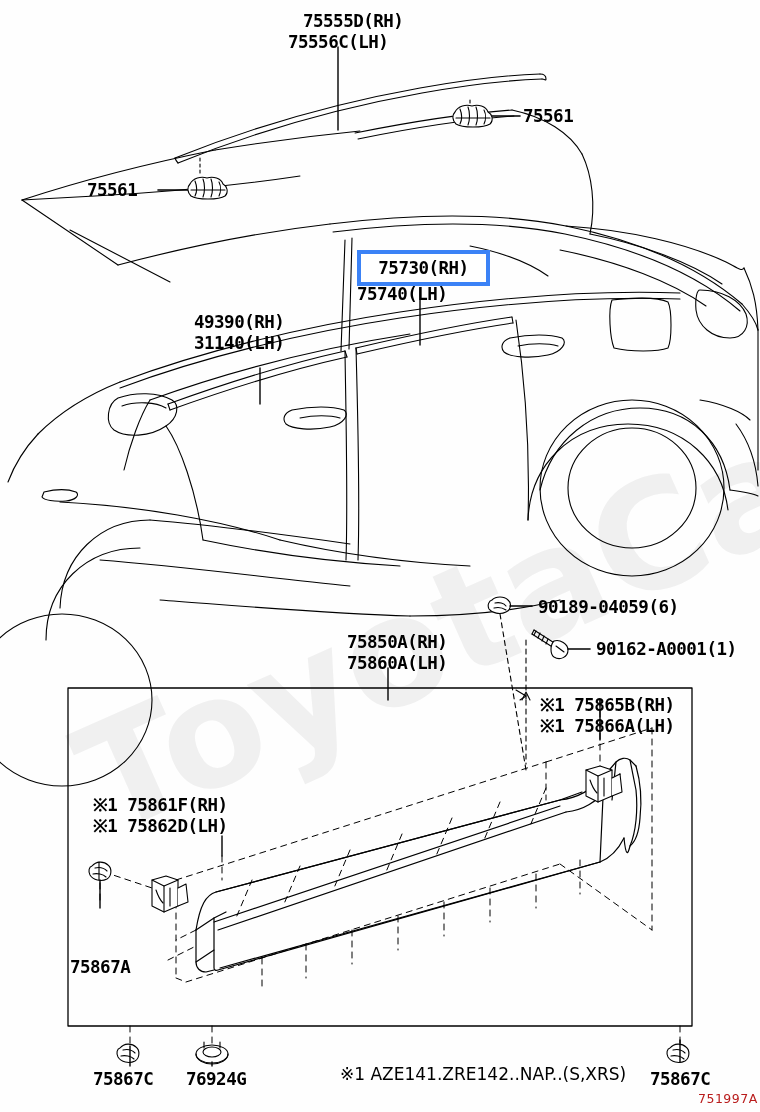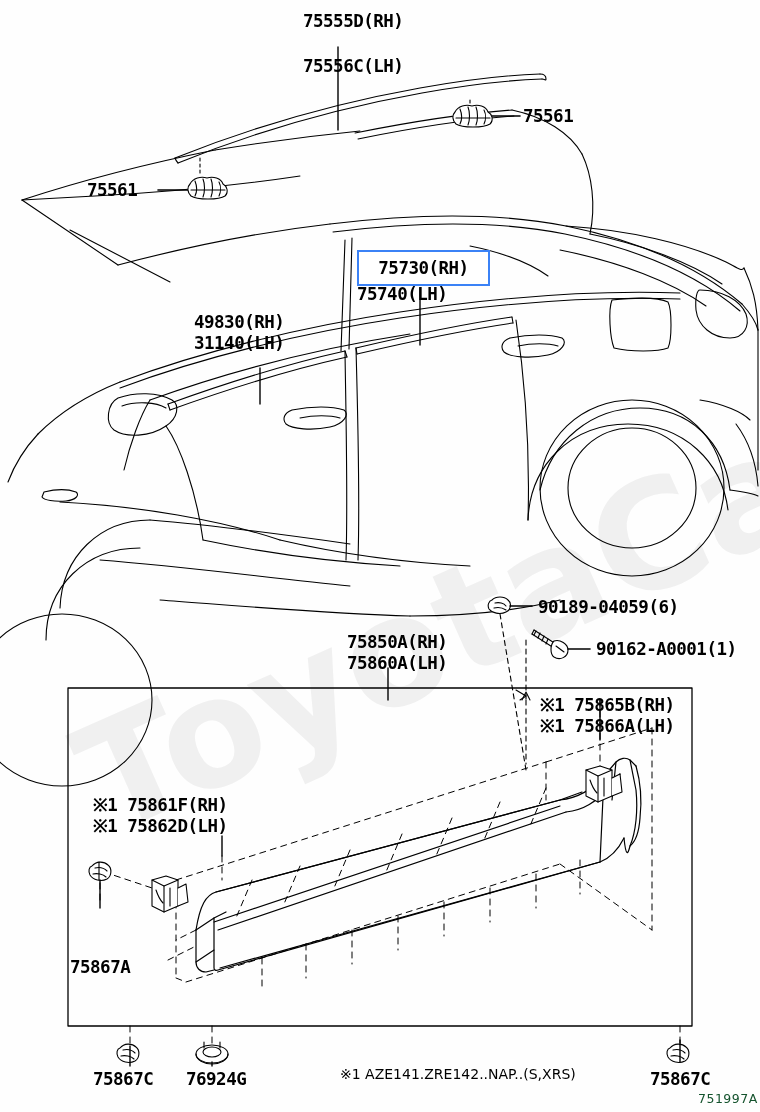--- a/index.html
+++ b/index.html
@@ -10,27 +10,27 @@
   }
   #sheet{position:absolute;inset:0;}
   svg.layer{position:absolute;left:0;top:0;width:760px;height:1112px;}
   .lbl{
     position:absolute;
     font-family:"DejaVu Sans Mono","Liberation Mono",monospace;
     font-weight:bold;color:#000;white-space:pre;
     letter-spacing:-0.5px;
   }
   .lbl.big{font-size:17.5px;line-height:22px;}
-  .lbl.small{font-size:14px;line-height:16px;font-weight:normal;letter-spacing:0px;
+  .lbl.small{font-size:17px;line-height:16px;font-weight:normal;letter-spacing:0px;
     font-family:"DejaVu Sans","Liberation Sans",sans-serif;}
-  .lbl.corner{font-size:12.5px;font-weight:normal;color:#14532d;letter-spacing:0.5px;
+  .lbl.corner{font-size:12.5px;font-weight:normal;color:#b91c1c;letter-spacing:0.5px;
     font-family:"DejaVu Sans","Liberation Sans",sans-serif;}
   #hl{
     position:absolute;left:357px;top:250px;width:133px;height:36px;
-    border:2px solid #3b82f6;background:#ffffff;box-sizing:border-box;
+    border:4px solid #3b82f6;background:#ffffff;box-sizing:border-box;
     z-index:6;
   }
   #hl span{
     position:absolute;left:0;right:0;top:50%;transform:translateY(-50%);
     text-align:center;font-size:17.5px;font-weight:bold;color:#000;
     font-family:"DejaVu Sans Mono","Liberation Mono",monospace;letter-spacing:-0.5px;
   }
   .wm{
     position:absolute;color:#f0f0f0;font-weight:bold;
     font-family:"DejaVu Sans","Liberation Sans",sans-serif;
@@ -322,27 +322,27 @@
       <path d="M100,908 L100,880" stroke-width="1.4"></path>
       <path d="M130,1046 L130,1066" stroke-width="1.4"></path>
       <path d="M212,1062 L212,1066" stroke-width="1.4"></path>
       <path d="M680,1040 L680,1062" stroke-width="1.4"></path>
     </g>
   </svg>
 
   <div class="txtlayer">
 
     <div class="lbl big" style="left:303px;top:10px;">75555D(RH)</div>
-    <div class="lbl big" style="left:303px;top:31px;margin-top:24px;">75556C(LH)</div>
+    <div class="lbl big" style="left:288px;top:31px;">75556C(LH)</div>
 
     <div class="lbl big" style="left:523px;top:105px;">75561</div>
 
     <div class="lbl big" style="left:87px;top:179px;">75561</div>
 
-    <div class="lbl big" style="left:194px;top:311px;">49830(RH)</div>
+    <div class="lbl big" style="left:194px;top:311px;">49390(RH)</div>
     <div class="lbl big" style="left:194px;top:332px;">31140(LH)</div>
 
     <div class="lbl big" style="left:357px;top:283px;">75740(LH)</div>
 
     <div class="lbl big" style="left:538px;top:596px;">90189-04059(6)</div>
     <div class="lbl big" style="left:596px;top:638px;">90162-A0001(1)</div>
 
     <div class="lbl big" style="left:347px;top:631px;">75850A(RH)</div>
     <div class="lbl big" style="left:347px;top:652px;">75860A(LH)</div>
 

